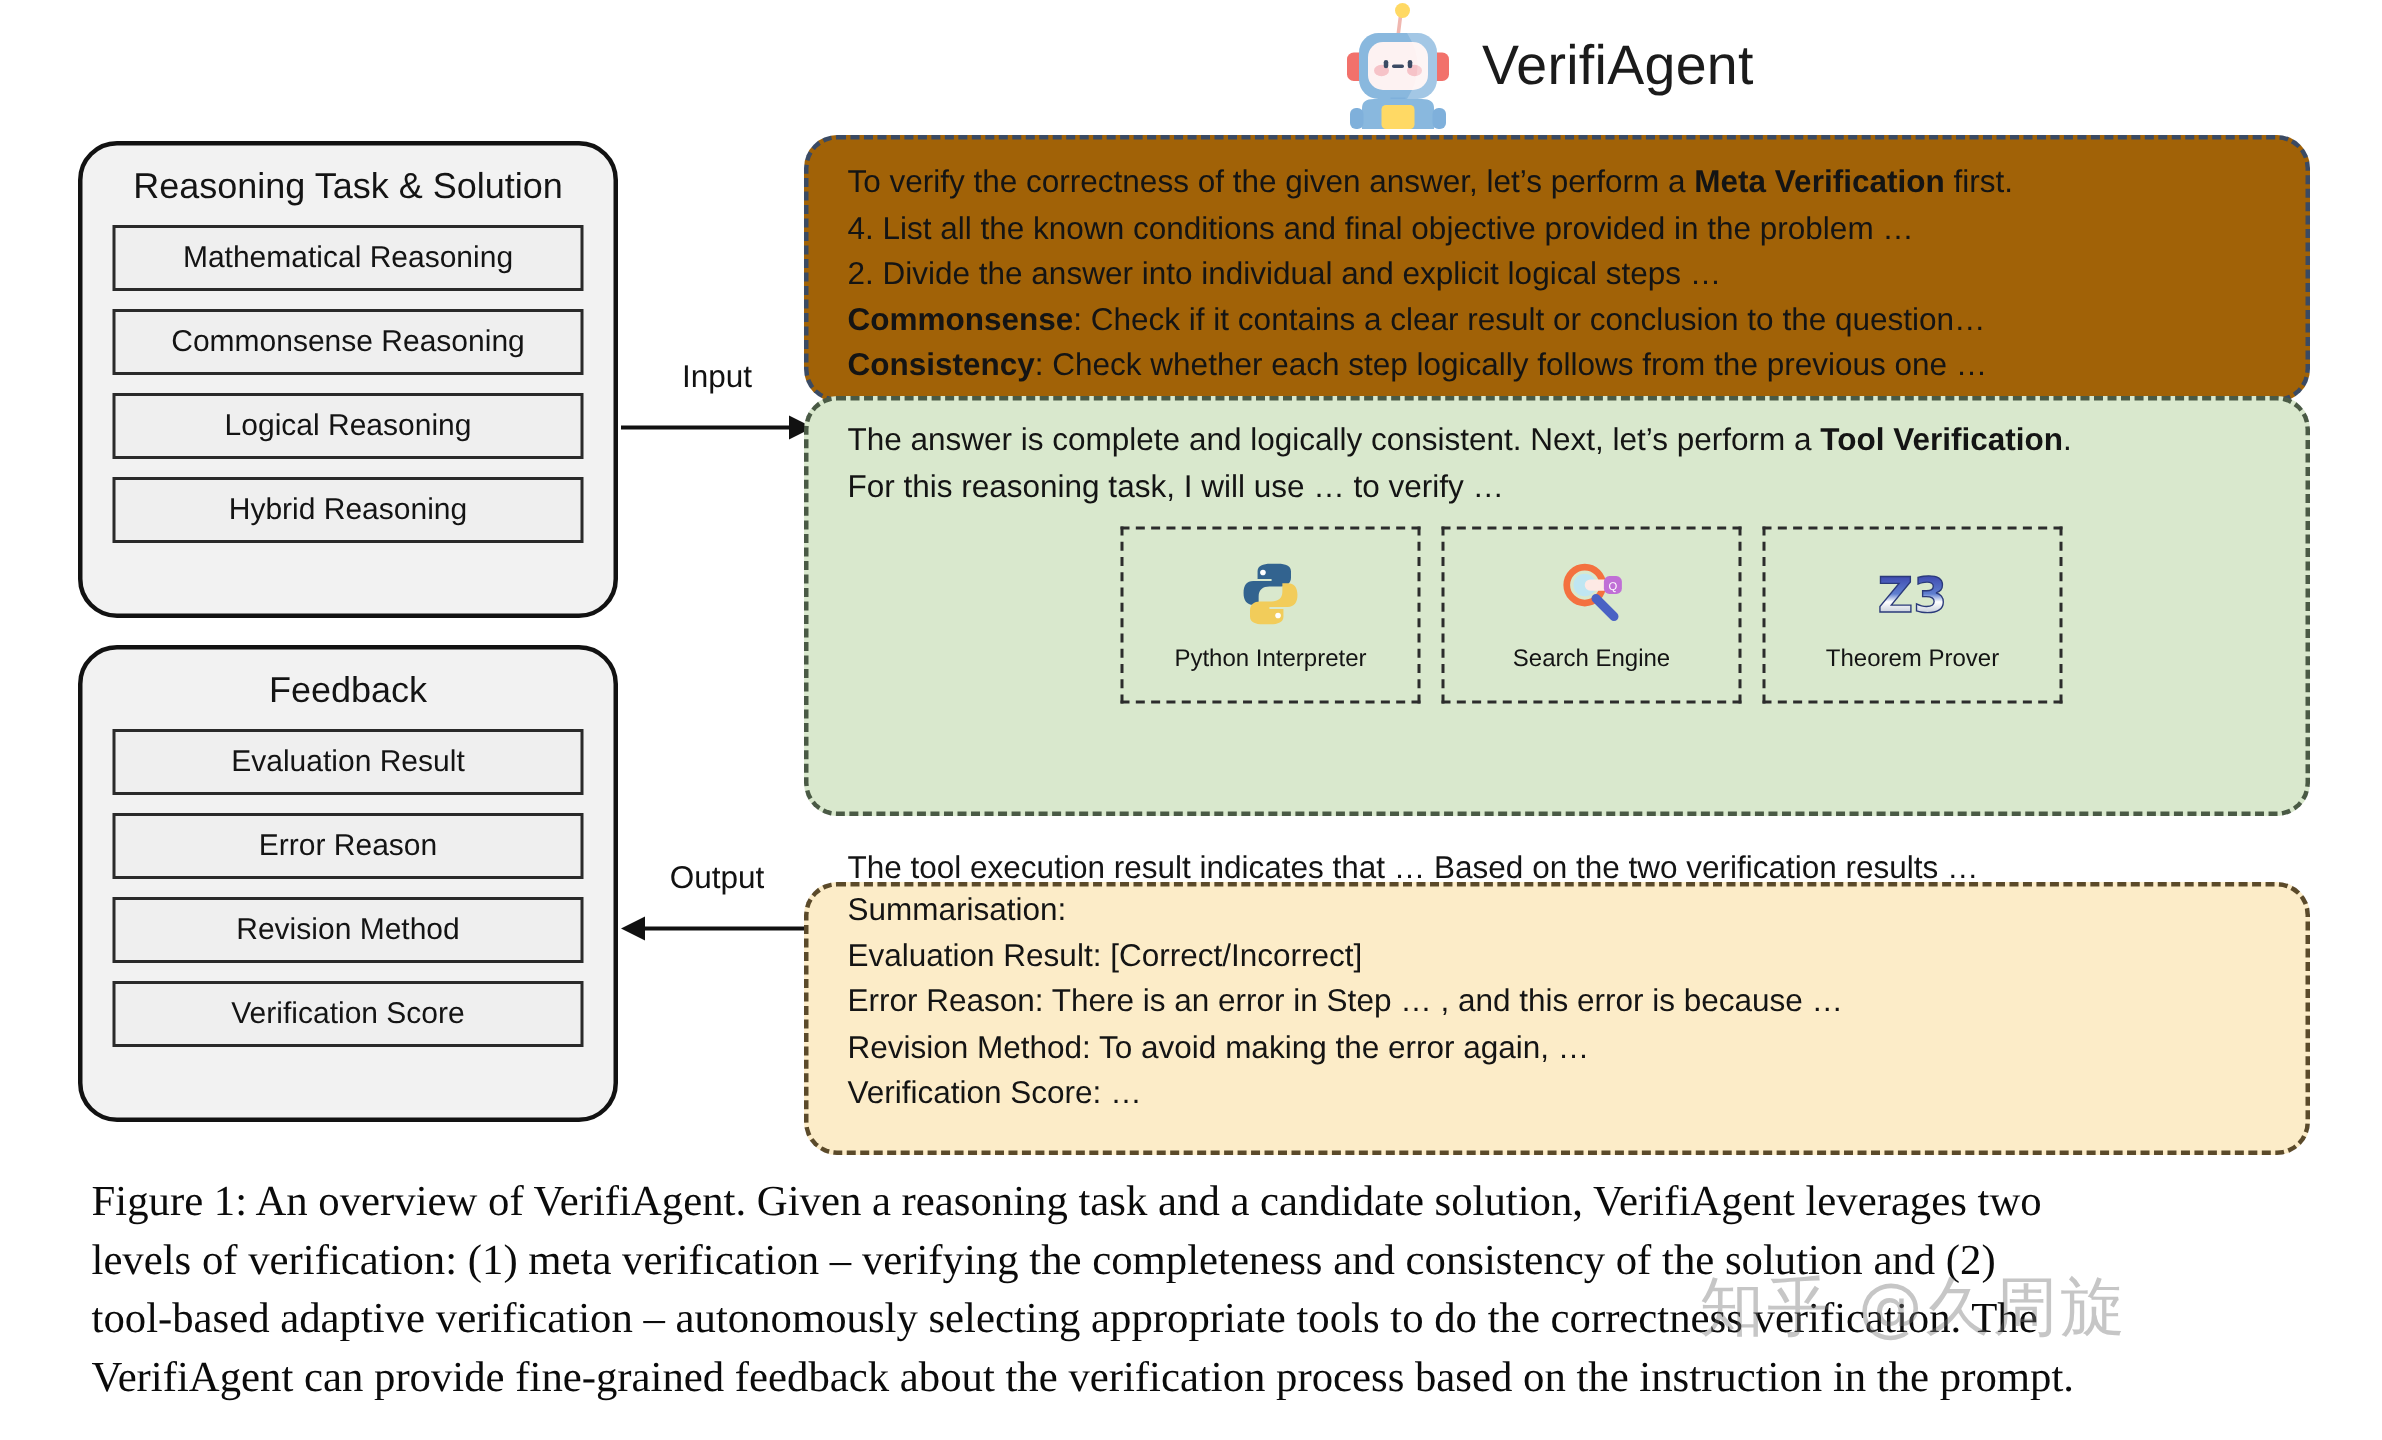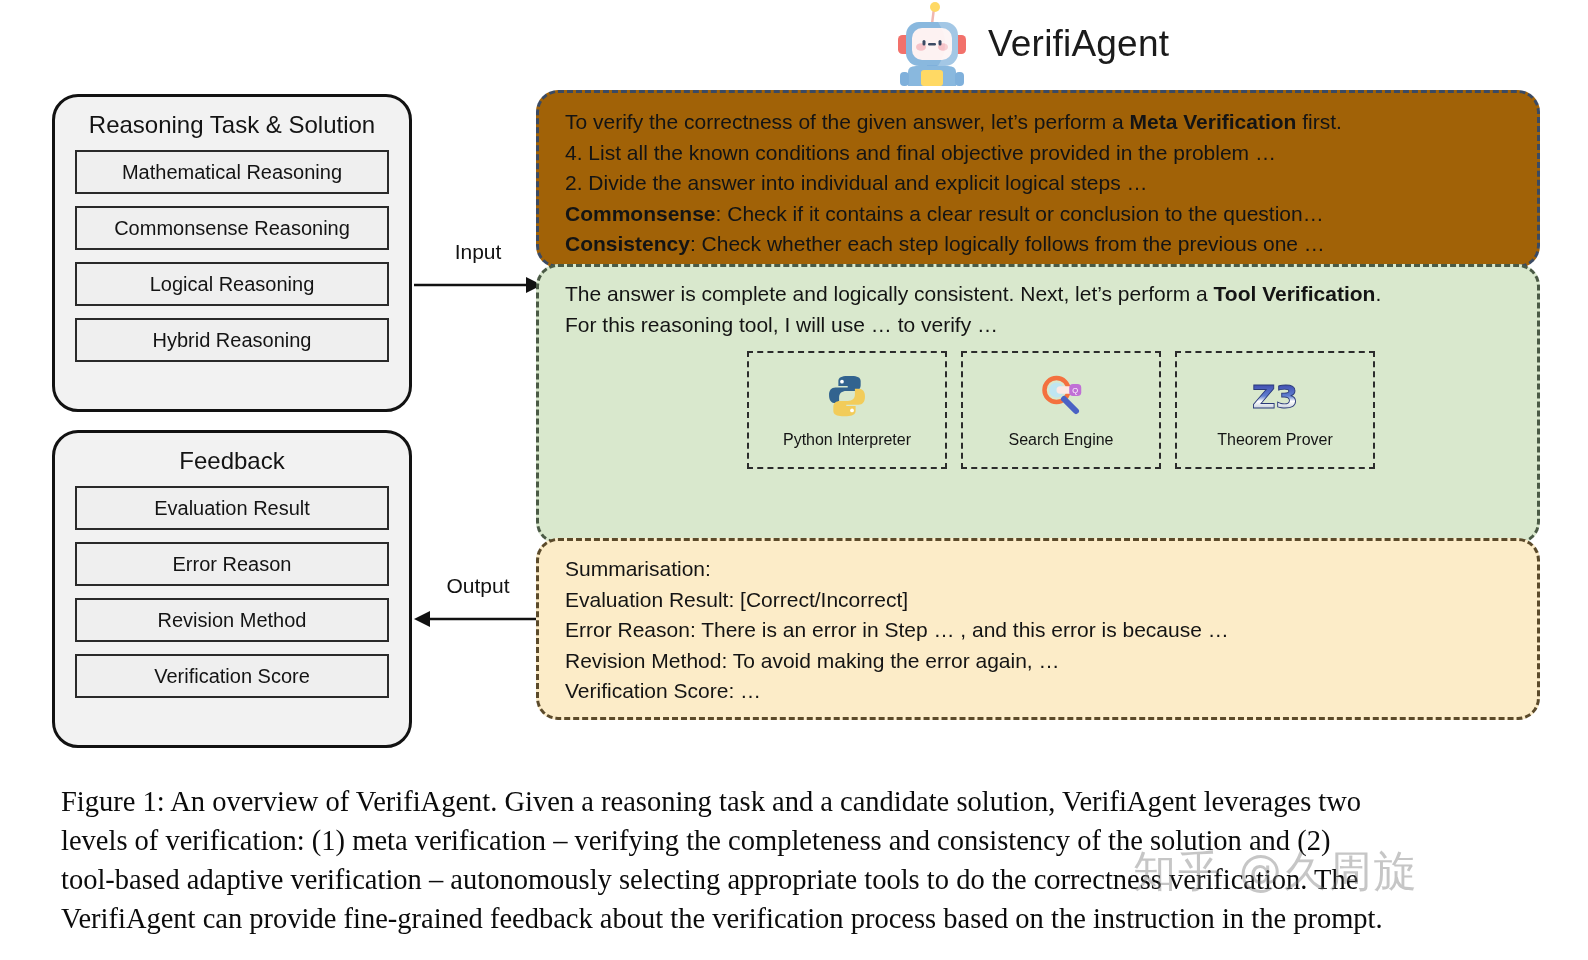--- a/index.html
+++ b/index.html
@@ -63,23 +63,23 @@
     left: 536px; top: 90px; width: 1004px; height: 178px;
     background: #a16207; border: 3px dashed #3a4a63;
     padding: 14px 24px 0 26px;
   }
   #bubble-tool {
     left: 536px; top: 264px; width: 1004px; height: 280px;
     background: #d9e8cd; border: 3px dashed #4a5a45;
     padding: 12px 40px 0 26px;
   }
   #bubble-sum {
-    left: 536px; top: 538px; width: 1004px; height: 182px;
+    left: 536px; top: 588px; width: 1004px; height: 182px;
     background: #fcecc8; border: 3px dashed #5b4a2a;
-    padding: 13px 24px 0 26px;
+    padding: 1px 24px 0 26px;
   }
   .line {
     font-size: 21px; line-height: 30.5px; color: #141414;
     white-space: nowrap;
   }
   .line b { font-weight: bold; }
 
   
   .tools {
     position: absolute; left: 208px; top: 84px;
@@ -202,21 +202,21 @@
     <div class="line">
       <span></span><b>Consistency</b><span>: Check whether each step logically follows from the previous one …</span>
     </div>
   </div>
 
   <div class="bubble" id="bubble-tool">
     <div class="line">
       <span>The answer is complete and logically consistent. Next, let’s perform a </span><b>Tool Verification</b><span>.</span>
     </div>
     <div class="line">
-      <span>For this reasoning tool, I will use … to verify …</span><b></b><span></span>
+      <span>For this reasoning task, I will use … to verify …</span><b></b><span></span>
     </div>
 
     <div class="tools">
 
       <div class="tool-card">
         <div class="tool-icon">
           <svg width="46" height="46" viewBox="0 0 64 64">
             <path d="M32 4c-7 0-12 2-12 7v7h13v2H16c-6 0-9 4-9 11s3 11 9 11h5v-8c0-6 4-9 10-9h11c5 0 9-3 9-8V11c0-5-5-7-12-7z" fill="#32638f"></path>
             <circle cx="25" cy="12" r="2.6" fill="#ffffff"></circle>
             <path d="M32 60c7 0 12-2 12-7v-7H31v-2h17c6 0 9-4 9-11s-3-11-9-11h-5v8c0 6-4 9-10 9H22c-5 0-9 3-9 8v6c0 5 5 7 12 7z" fill="#f2cc5a"></path>

